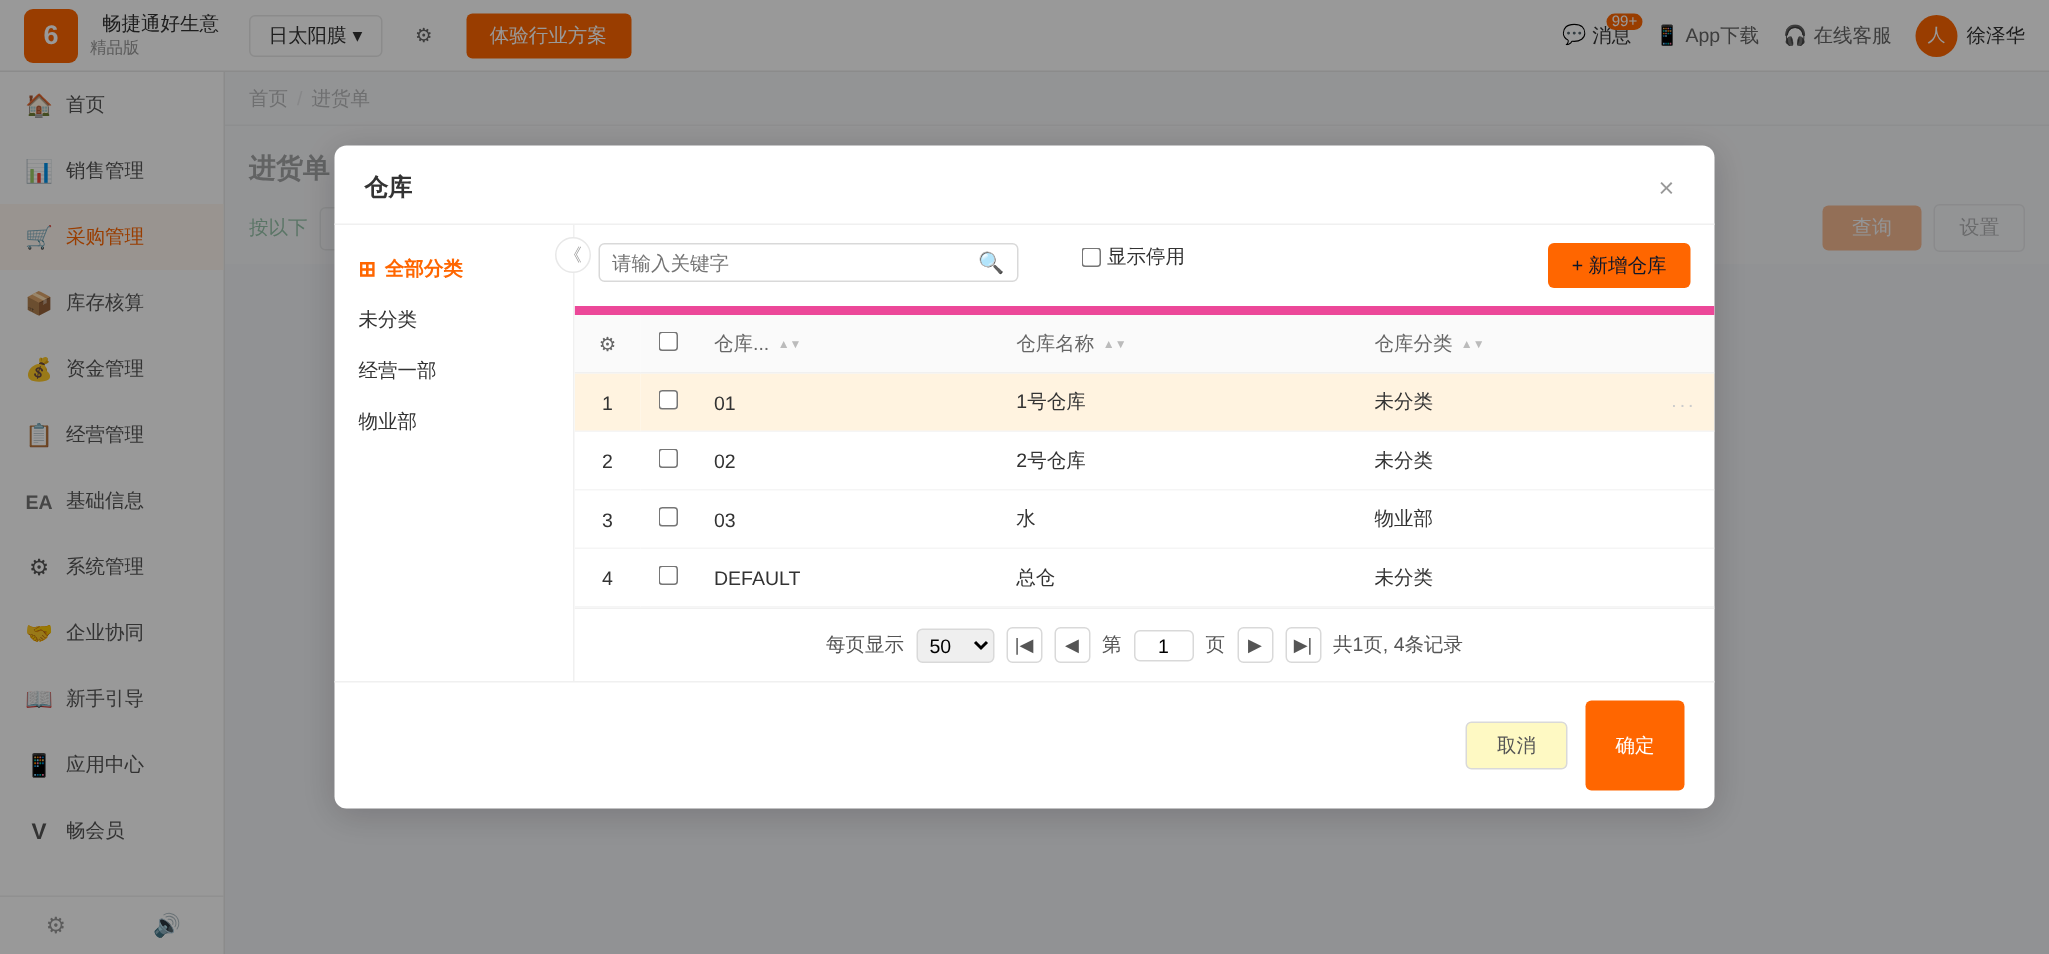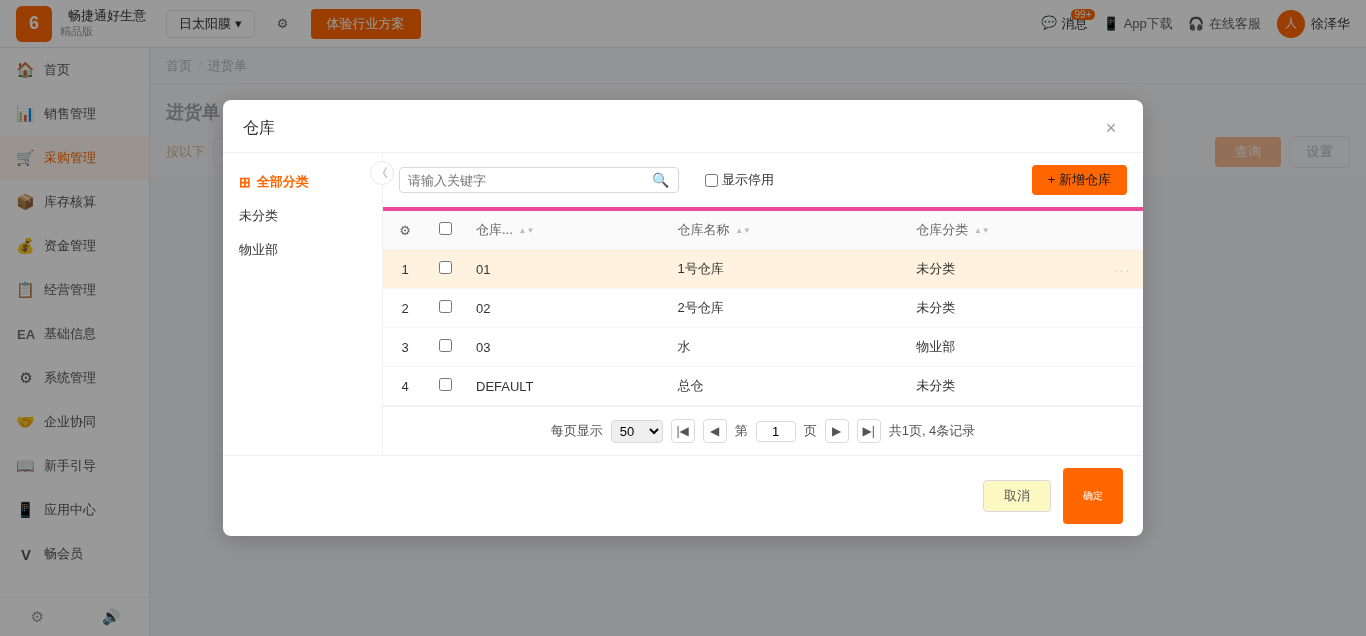--- a/index.html
+++ b/index.html
@@ -35,59 +35,59 @@
     
     .main { flex: 1; display: flex; flex-direction: column; overflow: hidden; background: #f5f6fa; }
     .breadcrumb { background: #fff; padding: 0 16px; height: 36px; display: flex; align-items: center; gap: 6px; font-size: 13px; color: #666; border-bottom: 1px solid #e8e8e8; }
     .breadcrumb-sep { color: #ccc; }
     .page-title { padding: 12px 16px 8px; font-size: 18px; font-weight: bold; color: #333; background: #fff; }
 
     
     .overlay { position: fixed; top: 0; left: 0; width: 1366px; height: 636px; background: rgba(0,0,0,0.4); z-index: 100; display: flex; align-items: center; justify-content: center; }
     .modal { background: #fff; border-radius: 8px; width: 920px; max-height: 580px; display: flex; flex-direction: column; box-shadow: 0 4px 24px rgba(0,0,0,0.18); }
     .modal-header { display: flex; align-items: center; justify-content: space-between; padding: 16px 20px 12px; border-bottom: 1px solid #f0f0f0; }
-    .modal-title { font-size: 16px; font-weight: normal; color: #333; }
+    .modal-title { font-size: 16px; font-weight: bold; color: #333; }
     .modal-close { width: 24px; height: 24px; display: flex; align-items: center; justify-content: center; cursor: pointer; color: #999; font-size: 18px; }
     .modal-body { display: flex; flex: 1; overflow: hidden; }
     .modal-sidebar { width: 160px; border-right: 1px solid #f0f0f0; padding: 12px 0; }
     .cat-collapse-btn { width: 24px; height: 24px; display: flex; align-items: center; justify-content: center; cursor: pointer; color: #999; position: absolute; right: -12px; top: 8px; background: #fff; border: 1px solid #e8e8e8; border-radius: 50%; font-size: 12px; z-index: 1; }
     .modal-sidebar { position: relative; }
     .cat-item { padding: 8px 16px; cursor: pointer; color: #333; font-size: 13px; display: flex; align-items: center; gap: 6px; }
     .cat-item.active { color: #f60; font-weight: bold; }
     .cat-item .cat-icon { font-size: 14px; color: #f60; }
     .modal-main { flex: 1; display: flex; flex-direction: column; overflow: hidden; }
-    .modal-toolbar { padding: 12px 16px; display: flex; align-items: center; gap: 12px; border-bottom: 4px solid #ec4899; }
+    .modal-toolbar { padding: 12px 16px; display: flex; align-items: flex-start; gap: 28px; border-bottom: 6px solid #ec4899; }
     .search-input-wrap { display: flex; align-items: center; border: 1px solid #d9d9d9; border-radius: 4px; padding: 4px 8px; flex: 1; max-width: 280px; }
     .search-input-wrap input { border: none; outline: none; font-size: 13px; width: 100%; background: transparent; }
     .search-icon { color: #bbb; font-size: 14px; cursor: pointer; }
     .checkbox-label { display: flex; align-items: center; gap: 4px; cursor: pointer; font-size: 13px; padding-left: 14px; }
     .new-btn { background: #f60; color: #0f172a; border: none; padding: 6px 16px; border-radius: 4px; cursor: pointer; font-size: 13px; margin-left: auto; white-space: nowrap; }
     .table-wrap { flex: 1; overflow: auto; padding: 0; }
     table { width: 100%; border-collapse: collapse; font-size: 13px; }
     table thead tr { background: #fafafa; }
     table th { padding: 10px 12px; text-align: left; color: #666; font-weight: normal; border-bottom: 1px solid #f0f0f0; white-space: nowrap; }
     table td { padding: 10px 12px; border-bottom: 1px solid #f5f5f5; color: #333; }
     table tr.selected td { background: #fff3e0; }
     .col-check { width: 36px; text-align: center; }
     .col-gear { width: 44px; text-align: center; }
     .sort-icon { display: inline-flex; flex-direction: column; font-size: 8px; color: #bbb; vertical-align: middle; margin-left: 2px; }
     .pagination { padding: 12px 16px; display: flex; align-items: center; justify-content: center; gap: 8px; border-top: 1px solid #f0f0f0; font-size: 13px; color: #555; }
     .page-size-select { border: 1px solid #d9d9d9; border-radius: 4px; padding: 2px 4px; font-size: 13px; }
     .page-btn { width: 24px; height: 24px; display: flex; align-items: center; justify-content: center; cursor: pointer; border: 1px solid #d9d9d9; border-radius: 4px; color: #555; font-size: 12px; background: #fff; }
     .page-input { width: 40px; border: 1px solid #d9d9d9; border-radius: 4px; padding: 2px 4px; text-align: center; font-size: 13px; }
     .modal-footer { padding: 12px 20px; display: flex; align-items: center; justify-content: flex-end; gap: 12px; border-top: 1px solid #f0f0f0; }
     .btn-cancel { padding: 6px 20px; border: 1px solid #d9d9d9; border-radius: 4px; background: #fef9c3; cursor: pointer; font-size: 13px; color: #555; }
-    .btn-confirm { padding: 21px 20px; border: none; border-radius: 4px; background: #f60; color: white; cursor: pointer; font-size: 10px; }
+    .btn-confirm { padding: 21px 20px; border: none; border-radius: 4px; background: #f60; color: white; cursor: pointer; font-size: 13px; }
     .three-dots { color: #ccc; letter-spacing: 2px; }
     input[type="checkbox"] { accent-color: #f60; cursor: pointer; }
     .toolbar-row { display: flex; align-items: center; gap: 8px; padding: 8px 16px; background: #fff; }
     .btn-query { background: #f60; color: white; border: none; padding: 6px 20px; border-radius: 4px; cursor: pointer; }
     .btn-set { background: #fff; color: #555; border: 1px solid #d9d9d9; padding: 6px 16px; border-radius: 4px; cursor: pointer; }
     .btn-print { background: #fff; color: #555; border: 1px solid #d9d9d9; padding: 5px 10px; border-radius: 4px; cursor: pointer; font-size: 12px; }
-    .filter-label { font-size: 13px; color: #a16207; }
+    .filter-label { font-size: 13px; color: #15803d; }
 
     
     .notif-wrap { position: relative; display: inline-flex; }
 
     
     .bg-content { opacity: 0.4; pointer-events: none; }
   </style>
 </head>
 <body>
 
@@ -219,20 +219,23 @@
     <div class="modal-body">
 
       <div class="modal-sidebar">
         <div class="cat-collapse-btn">《</div>
         <div class="cat-item active">
           <span class="cat-icon">⊞</span>
           <span>全部分类</span>
         </div>
         <div class="cat-item">
           <span>未分类</span>
+        </div>
+        <div class="cat-item">
+          <span>经营一部</span>
         </div>
         <div class="cat-item">
           <span>物业部</span>
         </div>
       </div>
 
       <div class="modal-main">
 
         <div class="modal-toolbar">
           <div class="search-input-wrap">

